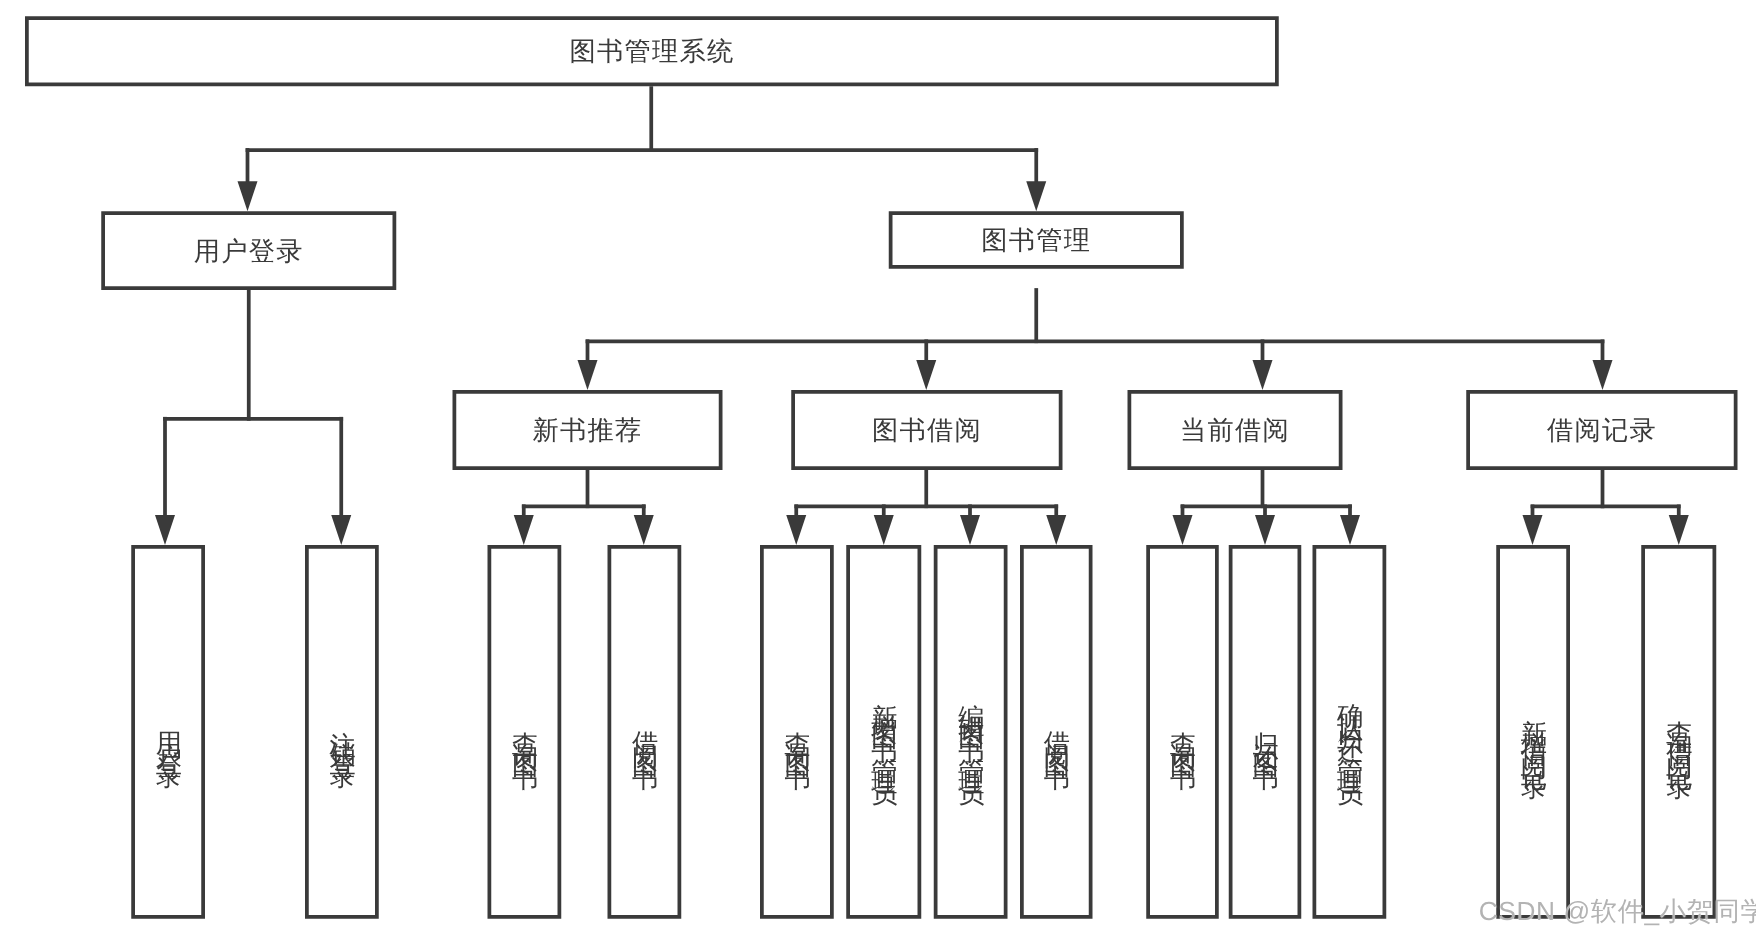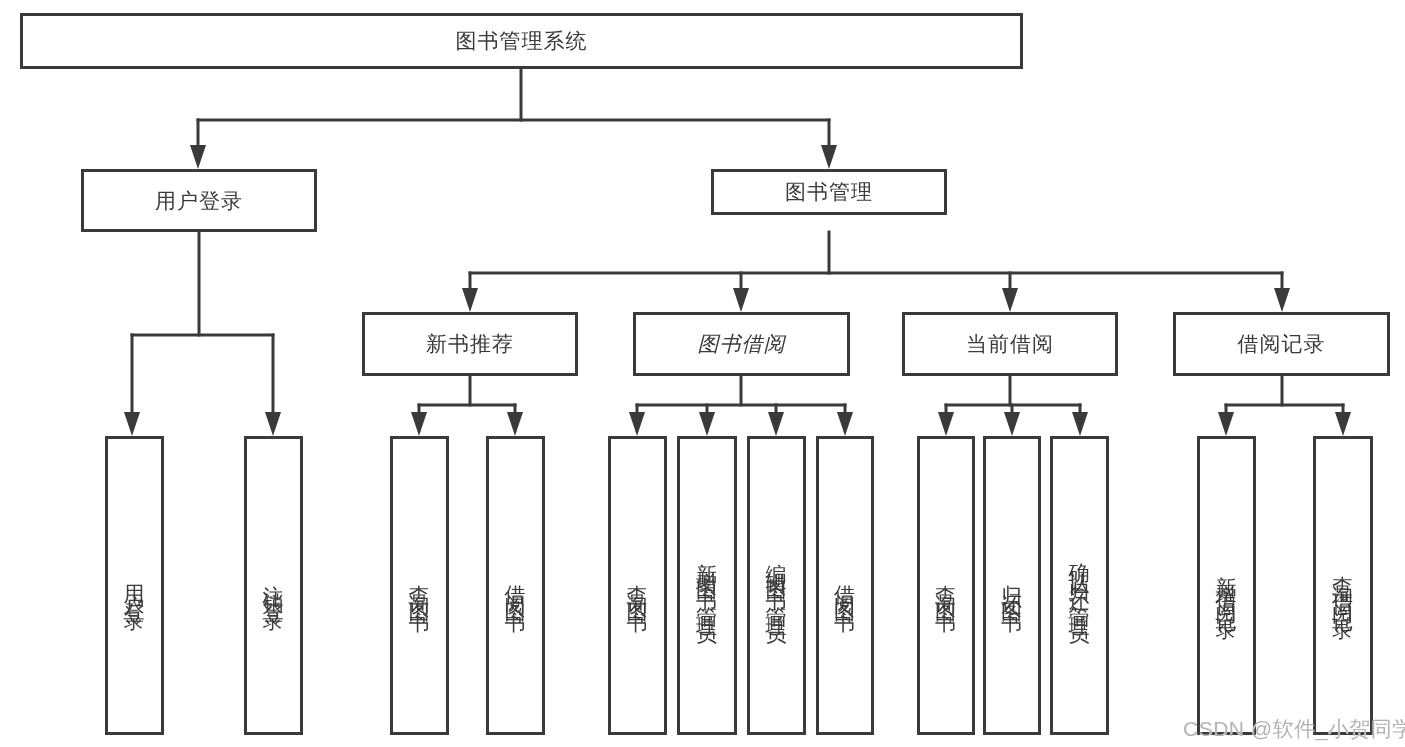--- a/index.html
+++ b/index.html
@@ -126,24 +126,24 @@
   <div class="node" style="left:81px; top:169px; width:236px; height:63px;">
     <span>用户登录</span>
   </div>
   <div class="node" style="left:711px; top:169px; width:236px; height:46px;">
     <span>图书管理</span>
   </div>
 
   <div class="node" style="left:362px; top:312px; width:216px; height:64px;">
     <span>新书推荐</span>
   </div>
-  <div class="node" style="left:633px; top:312px; width:217px; height:64px;font-style:italic;">
+  <div class="node" style="left:633px; top:312px; width:217px; height:64px;">
     <span>图书借阅</span>
   </div>
-  <div class="node" style="left:902px; top:312px; width:216px; height:64px;">
+  <div class="node" style="left:902px; top:312px; width:172px; height:64px;">
     <span>当前借阅</span>
   </div>
   <div class="node" style="left:1173px; top:312px; width:217px; height:64px;">
     <span>借阅记录</span>
   </div>
 
   <div class="node v" style="left:105px; top:436px; width:59px; height:299px;">
     <span>用户登录</span>
   </div>
   <div class="node v" style="left:244px; top:436px; width:59px; height:299px;">

